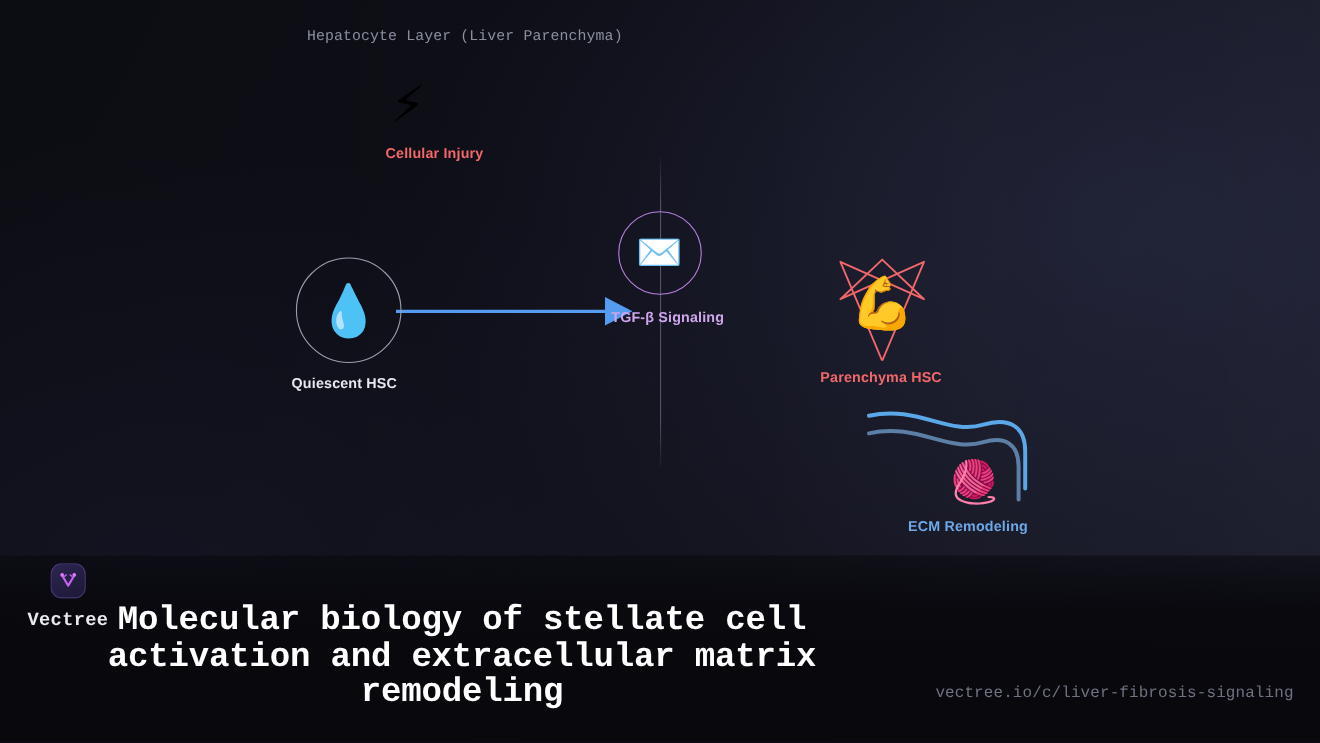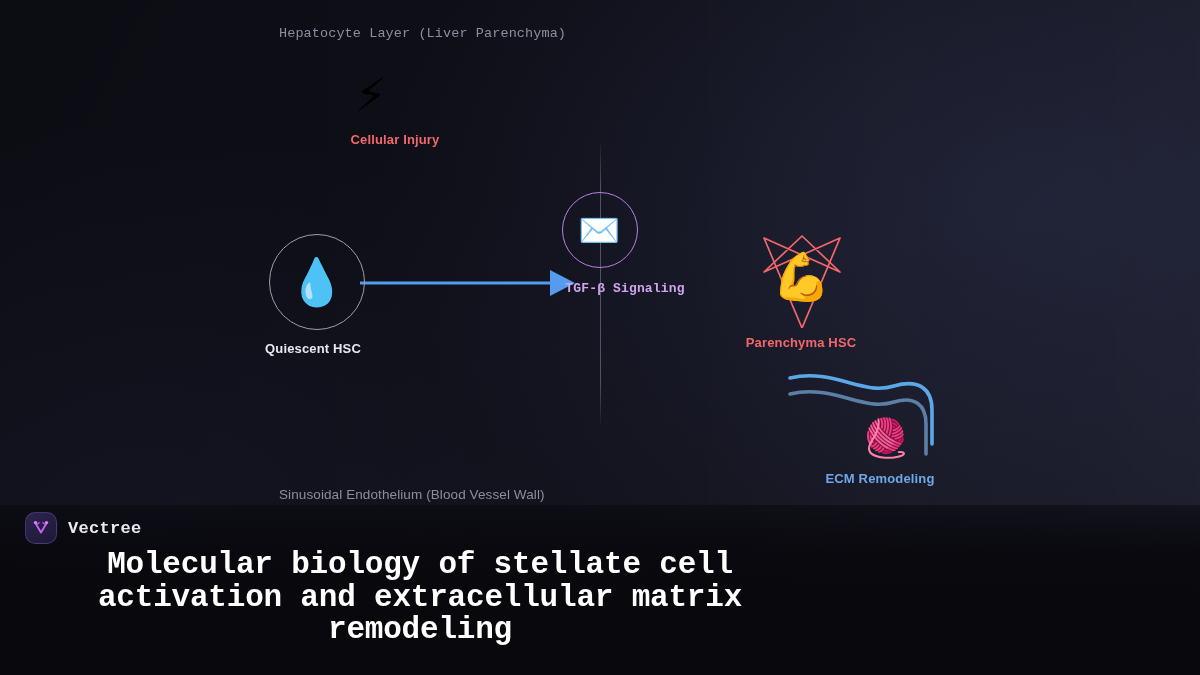--- a/index.html
+++ b/index.html
@@ -114,21 +114,21 @@
   #node-tgf { left: 562px; top: 192px; }
   #node-tgf .ring {
     position: absolute;
     left: 0; top: 0;
     width: 76px; height: 76px;
     border-radius: 50%;
     border: 1.6px solid #b97fe0;
     box-sizing: border-box;
   }
   #node-tgf .glyph { width: 76px; height: 76px; font-size: 34px; }
-  #node-tgf .caption { left: 63px; top: 89px; color: #cfa6ee; font-family: Liberation Mono, monospace; }
+  #node-tgf .caption { left: 45px; top: 89px; color: #cfa6ee; }
 
   
   #node-activated { left: 758px; top: 228px; }
   #node-activated .star { position: absolute; left: 0; top: 0; }
   #node-activated .glyph { width: 88px; height: 96px; font-size: 47px; }
   #node-activated .caption { left: 43px; top: 107px; color: #f2686a; }
 
   
   #node-ecm { left: 786px; top: 366px; }
   #node-ecm .waves { position: absolute; left: 0; top: 0; }
@@ -152,20 +152,21 @@
     height: 170px;
     background: linear-gradient(180deg, rgba(8,8,13,0.55) 0%, rgba(8,8,13,0.93) 28%, #08080d 60%, #08080d 100%);
   }
   #brand {
     position: absolute;
     left: 25px;
     top: 512px;
     display: flex;
     align-items: center;
     gap: 11px;
+    flex-direction: column;
   }
   #brand-logo {
     width: 32px;
     height: 32px;
     border-radius: 10px;
     background: linear-gradient(150deg, #2c2450 0%, #241e42 55%, #1d1937 100%);
     border: 1px solid rgba(150,110,220,0.30);
     display: flex;
     align-items: center;
     justify-content: center;
@@ -201,21 +202,20 @@
     letter-spacing: 0.1px;
   }
 </style>
 </head>
 <body>
 
 <div id="canvas">
 
   <div class="lane-label" id="lane-top">Hepatocyte Layer (Liver Parenchyma)</div>
 
-  <div class="lane-label" id="lane-bottom">Sinusoidal Endothelium (Blood Vessel Wall)</div>
 
   <div id="divider"></div>
 
   <svg id="edge-quiescent-tgf" width="215" height="42" viewBox="0 0 215 42">
     <line x1="0" y1="21" x2="192" y2="21" stroke="#559cf0" stroke-width="3"></line>
     <polygon points="190,8 215,21 190,34" fill="#559cf0"></polygon>
   </svg>
 
   <div class="node" id="node-injury">
     <div class="glyph">⚡</div>
@@ -261,14 +261,15 @@
         <circle cx="15.5" cy="4.6" r="1.7" fill="#e07df5"></circle>
         <path d="M6.6,6.0 L8.2,4.6" stroke="#b957e8" stroke-width="1.3" stroke-linecap="round"></path>
         <path d="M13.4,6.0 L11.8,4.6" stroke="#b957e8" stroke-width="1.3" stroke-linecap="round"></path>
       </svg>
     </div>
     <div id="brand-name">Vectree</div>
   </div>
 
   <div id="headline">Molecular biology of stellate cell activation and extracellular matrix remodeling</div>
 
+  <div id="footer-url">vectree.io/c/liver-fibrosis-signaling</div>
 
 </div>
 
 </body></html>

